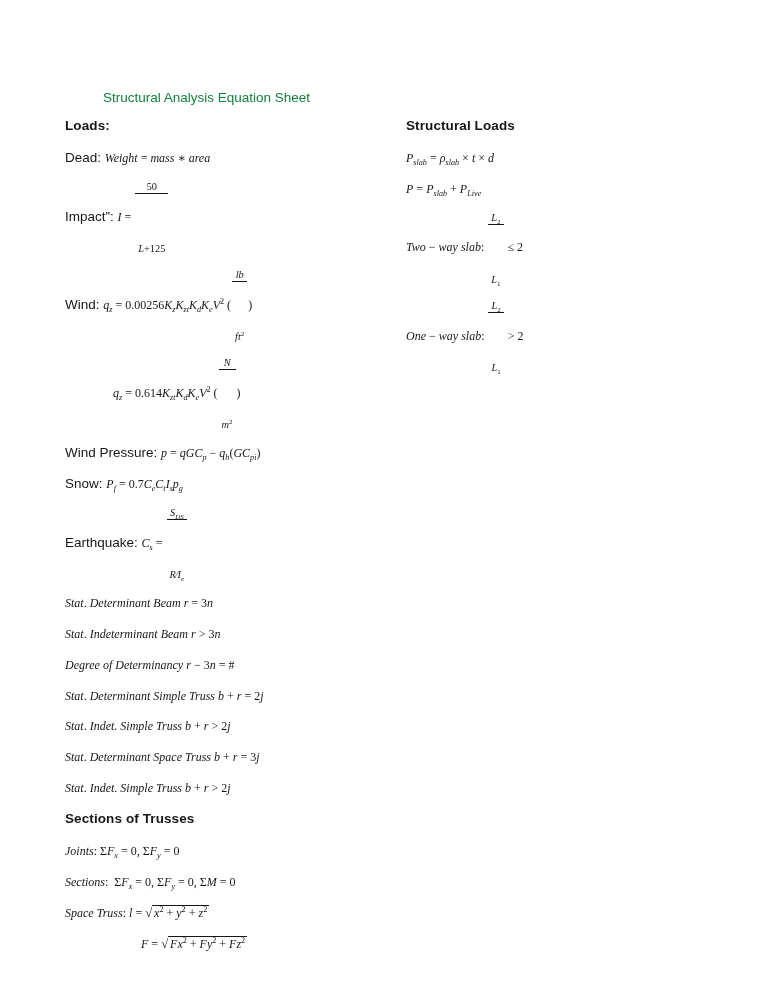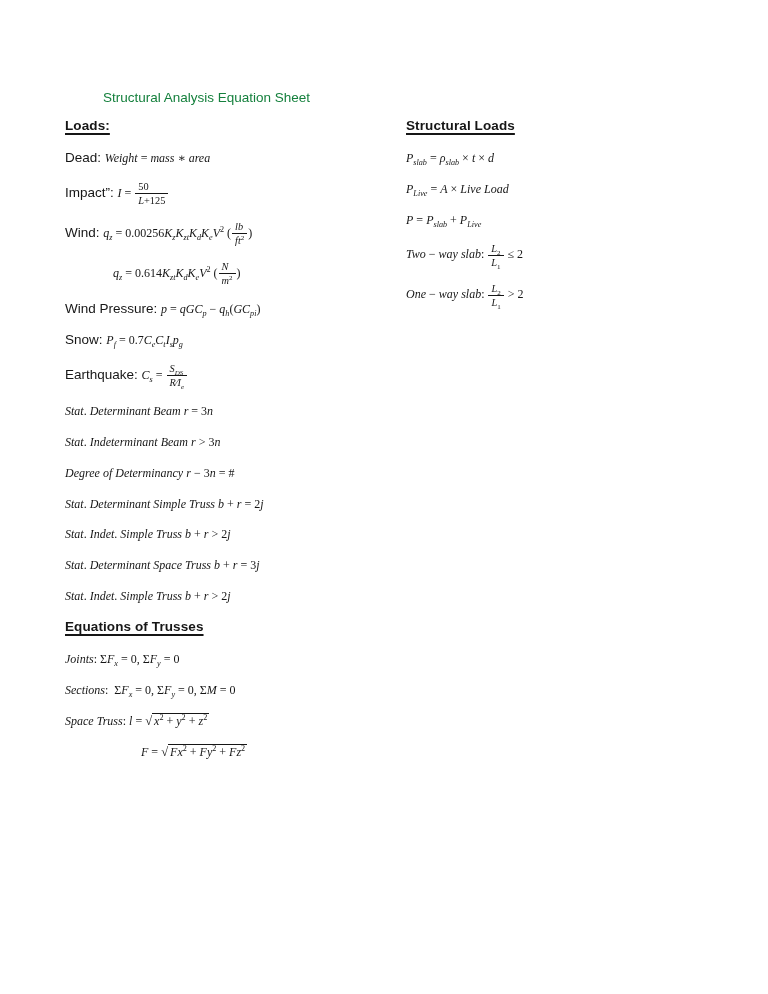--- a/index.html
+++ b/index.html
@@ -17,32 +17,32 @@
   .col-left{left:65px;width:345px;}
   .col-right{left:406px;width:340px;}
   .line{
     margin:0 0 14px 0;white-space:pre-wrap;
     font-size:13.5px;line-height:1.25;
   }
   .line .label{font-family:"Liberation Sans",sans-serif;font-size:13.5px;}
   .line.heading{margin-bottom:15px;}
   .line.heading .head{
     font-weight:700;font-size:13.5px;letter-spacing:0.1px;
-    text-decoration:underline;text-decoration-thickness:1.5px;text-underline-offset:2.5px;
+    text-decoration-thickness:1.5px;text-underline-offset:2.5px;
   }
   .math{font-family:"Liberation Serif","DejaVu Serif",serif;font-size:12px;}
   .math .it{font-style:italic;}
   .math .up{font-style:normal;}
   .math sub,.math sup{font-size:0.68em;line-height:0;}
   .fr{
-    display:inline-block;vertical-align:middle;
+    display:inline-block;vertical-align:middle;text-align:center;
     line-height:1.12;font-size:0.86em;padding:0 1px;
   }
   .fr .nu{display:block;border-bottom:1px solid currentColor;padding:0 3px 1px;}
-  .fr .de{display:block;padding:1px 3px 0;}
+  .fr .de{display:block;padding:1px 3px 0;margin-top:48px;}
   .sq{display:inline-block;white-space:nowrap;}
   .sq .rs{font-size:1.05em;}
   .sq .rb{border-top:1px solid currentColor;padding:0 2px;}
 </style>
 </head>
 <body>
 
 <div class="page">
   <div class="title">Structural Analysis Equation Sheet</div>
   <div class="col col-left">
@@ -54,27 +54,26 @@
       <div class="line"><span class="label">Wind Pressure: </span><span class="math"><span class="it">p</span><span class="up"> = </span><span class="it">qGC</span><sub><span class="it">p</span></sub><span class="up"> − </span><span class="it">q</span><sub><span class="it">h</span></sub><span class="up">(</span><span class="it">GC</span><sub><span class="it">pi</span></sub><span class="up">)</span></span></div>
       <div class="line"><span class="label">Snow: </span><span class="math"><span class="it">P</span><sub><span class="it">f</span></sub><span class="up"> = 0.7</span><span class="it">C</span><sub><span class="it">e</span></sub><span class="it">C</span><sub><span class="it">t</span></sub><span class="it">I</span><sub><span class="it">s</span></sub><span class="it">p</span><sub><span class="it">g</span></sub></span></div>
       <div class="line"><span class="label">Earthquake: </span><span class="math"><span class="it">C</span><sub><span class="it">s</span></sub><span class="up"> = </span><span class="fr"><span class="nu"><span class="it">S</span><sub><span class="it">DS</span></sub></span><span class="de"><span class="it">R</span><span class="up">∕</span><span class="it">I</span><sub><span class="it">e</span></sub></span></span></span></div>
       <div class="line"><span class="label"></span><span class="math"><span class="it">Stat</span><span class="up">. </span><span class="it">Determinant</span><span class="up"> </span><span class="it">Beam</span><span class="up"> </span><span class="it">r</span><span class="up"> = 3</span><span class="it">n</span></span></div>
       <div class="line"><span class="label"></span><span class="math"><span class="it">Stat</span><span class="up">. </span><span class="it">Indeterminant</span><span class="up"> </span><span class="it">Beam</span><span class="up"> </span><span class="it">r</span><span class="up"> &gt; 3</span><span class="it">n</span></span></div>
       <div class="line"><span class="label"></span><span class="math"><span class="it">Degree</span><span class="up"> </span><span class="it">of</span><span class="up"> </span><span class="it">Determinancy</span><span class="up"> </span><span class="it">r</span><span class="up"> − 3</span><span class="it">n</span><span class="up"> = #</span></span></div>
       <div class="line"><span class="label"></span><span class="math"><span class="it">Stat</span><span class="up">. </span><span class="it">Determinant</span><span class="up"> </span><span class="it">Simple</span><span class="up"> </span><span class="it">Truss</span><span class="up"> </span><span class="it">b</span><span class="up"> + </span><span class="it">r</span><span class="up"> = 2</span><span class="it">j</span></span></div>
       <div class="line"><span class="label"></span><span class="math"><span class="it">Stat</span><span class="up">. </span><span class="it">Indet</span><span class="up">. </span><span class="it">Simple</span><span class="up"> </span><span class="it">Truss</span><span class="up"> </span><span class="it">b</span><span class="up"> + </span><span class="it">r</span><span class="up"> &gt; 2</span><span class="it">j</span></span></div>
       <div class="line"><span class="label"></span><span class="math"><span class="it">Stat</span><span class="up">. </span><span class="it">Determinant</span><span class="up"> </span><span class="it">Space</span><span class="up"> </span><span class="it">Truss</span><span class="up"> </span><span class="it">b</span><span class="up"> + </span><span class="it">r</span><span class="up"> = 3</span><span class="it">j</span></span></div>
       <div class="line"><span class="label"></span><span class="math"><span class="it">Stat</span><span class="up">. </span><span class="it">Indet</span><span class="up">. </span><span class="it">Simple</span><span class="up"> </span><span class="it">Truss</span><span class="up"> </span><span class="it">b</span><span class="up"> + </span><span class="it">r</span><span class="up"> &gt; 2</span><span class="it">j</span></span></div>
-      <div class="line heading"><span class="label head">Equations of Trusses</span></div>
+      <div class="line heading"><span class="label head">Sections of Trusses</span></div>
       <div class="line"><span class="label"></span><span class="math"><span class="it">Joints</span><span class="up">: Σ</span><span class="it">F</span><sub><span class="it">x</span></sub><span class="up"> = 0, Σ</span><span class="it">F</span><sub><span class="it">y</span></sub><span class="up"> = 0</span></span></div>
       <div class="line"><span class="label"></span><span class="math"><span class="it">Sections</span><span class="up">:  Σ</span><span class="it">F</span><sub><span class="it">x</span></sub><span class="up"> = 0, Σ</span><span class="it">F</span><sub><span class="it">y</span></sub><span class="up"> = 0, Σ</span><span class="it">M</span><span class="up"> = 0</span></span></div>
       <div class="line"><span class="label"></span><span class="math"><span class="it">Space</span><span class="up"> </span><span class="it">Truss</span><span class="up">: </span><span class="it">l</span><span class="up"> = </span><span class="sq"><span class="rs">√</span><span class="rb"><span class="it">x</span><sup><span class="up">2</span></sup><span class="up"> + </span><span class="it">y</span><sup><span class="up">2</span></sup><span class="up"> + </span><span class="it">z</span><sup><span class="up">2</span></sup></span></span></span></div>
       <div class="line" style="margin-left: 76px;"><span class="label"></span><span class="math"><span class="it">F</span><span class="up"> = </span><span class="sq"><span class="rs">√</span><span class="rb"><span class="it">Fx</span><sup><span class="up">2</span></sup><span class="up"> + </span><span class="it">Fy</span><sup><span class="up">2</span></sup><span class="up"> + </span><span class="it">Fz</span><sup><span class="up">2</span></sup></span></span></span></div>
     </div>
   <div class="col col-right">
       <div class="line heading"><span class="label head">Structural Loads</span></div>
       <div class="line"><span class="label"></span><span class="math"><span class="it">P</span><sub><span class="it">slab</span></sub><span class="up"> = </span><span class="it">ρ</span><sub><span class="it">slab</span></sub><span class="up"> × </span><span class="it">t</span><span class="up"> × </span><span class="it">d</span></span></div>
-      <div class="line"><span class="label"></span><span class="math"><span class="it">P</span><sub><span class="it">Live</span></sub><span class="up"> = </span><span class="it">A</span><span class="up"> × </span><span class="it">Live</span><span class="up"> </span><span class="it">Load</span></span></div>
       <div class="line"><span class="label"></span><span class="math"><span class="it">P</span><span class="up"> = </span><span class="it">P</span><sub><span class="it">slab</span></sub><span class="up"> + </span><span class="it">P</span><sub><span class="it">Live</span></sub></span></div>
       <div class="line"><span class="label"></span><span class="math"><span class="it">Two</span><span class="up"> − </span><span class="it">way</span><span class="up"> </span><span class="it">slab</span><span class="up">: </span><span class="fr"><span class="nu"><span class="it">L</span><sub><span class="up">2</span></sub></span><span class="de"><span class="it">L</span><sub><span class="up">1</span></sub></span></span><span class="up"> ≤ 2</span></span></div>
       <div class="line"><span class="label"></span><span class="math"><span class="it">One</span><span class="up"> − </span><span class="it">way</span><span class="up"> </span><span class="it">slab</span><span class="up">: </span><span class="fr"><span class="nu"><span class="it">L</span><sub><span class="up">2</span></sub></span><span class="de"><span class="it">L</span><sub><span class="up">1</span></sub></span></span><span class="up"> &gt; 2</span></span></div>
     </div>
 </div>
 
 </body></html>

